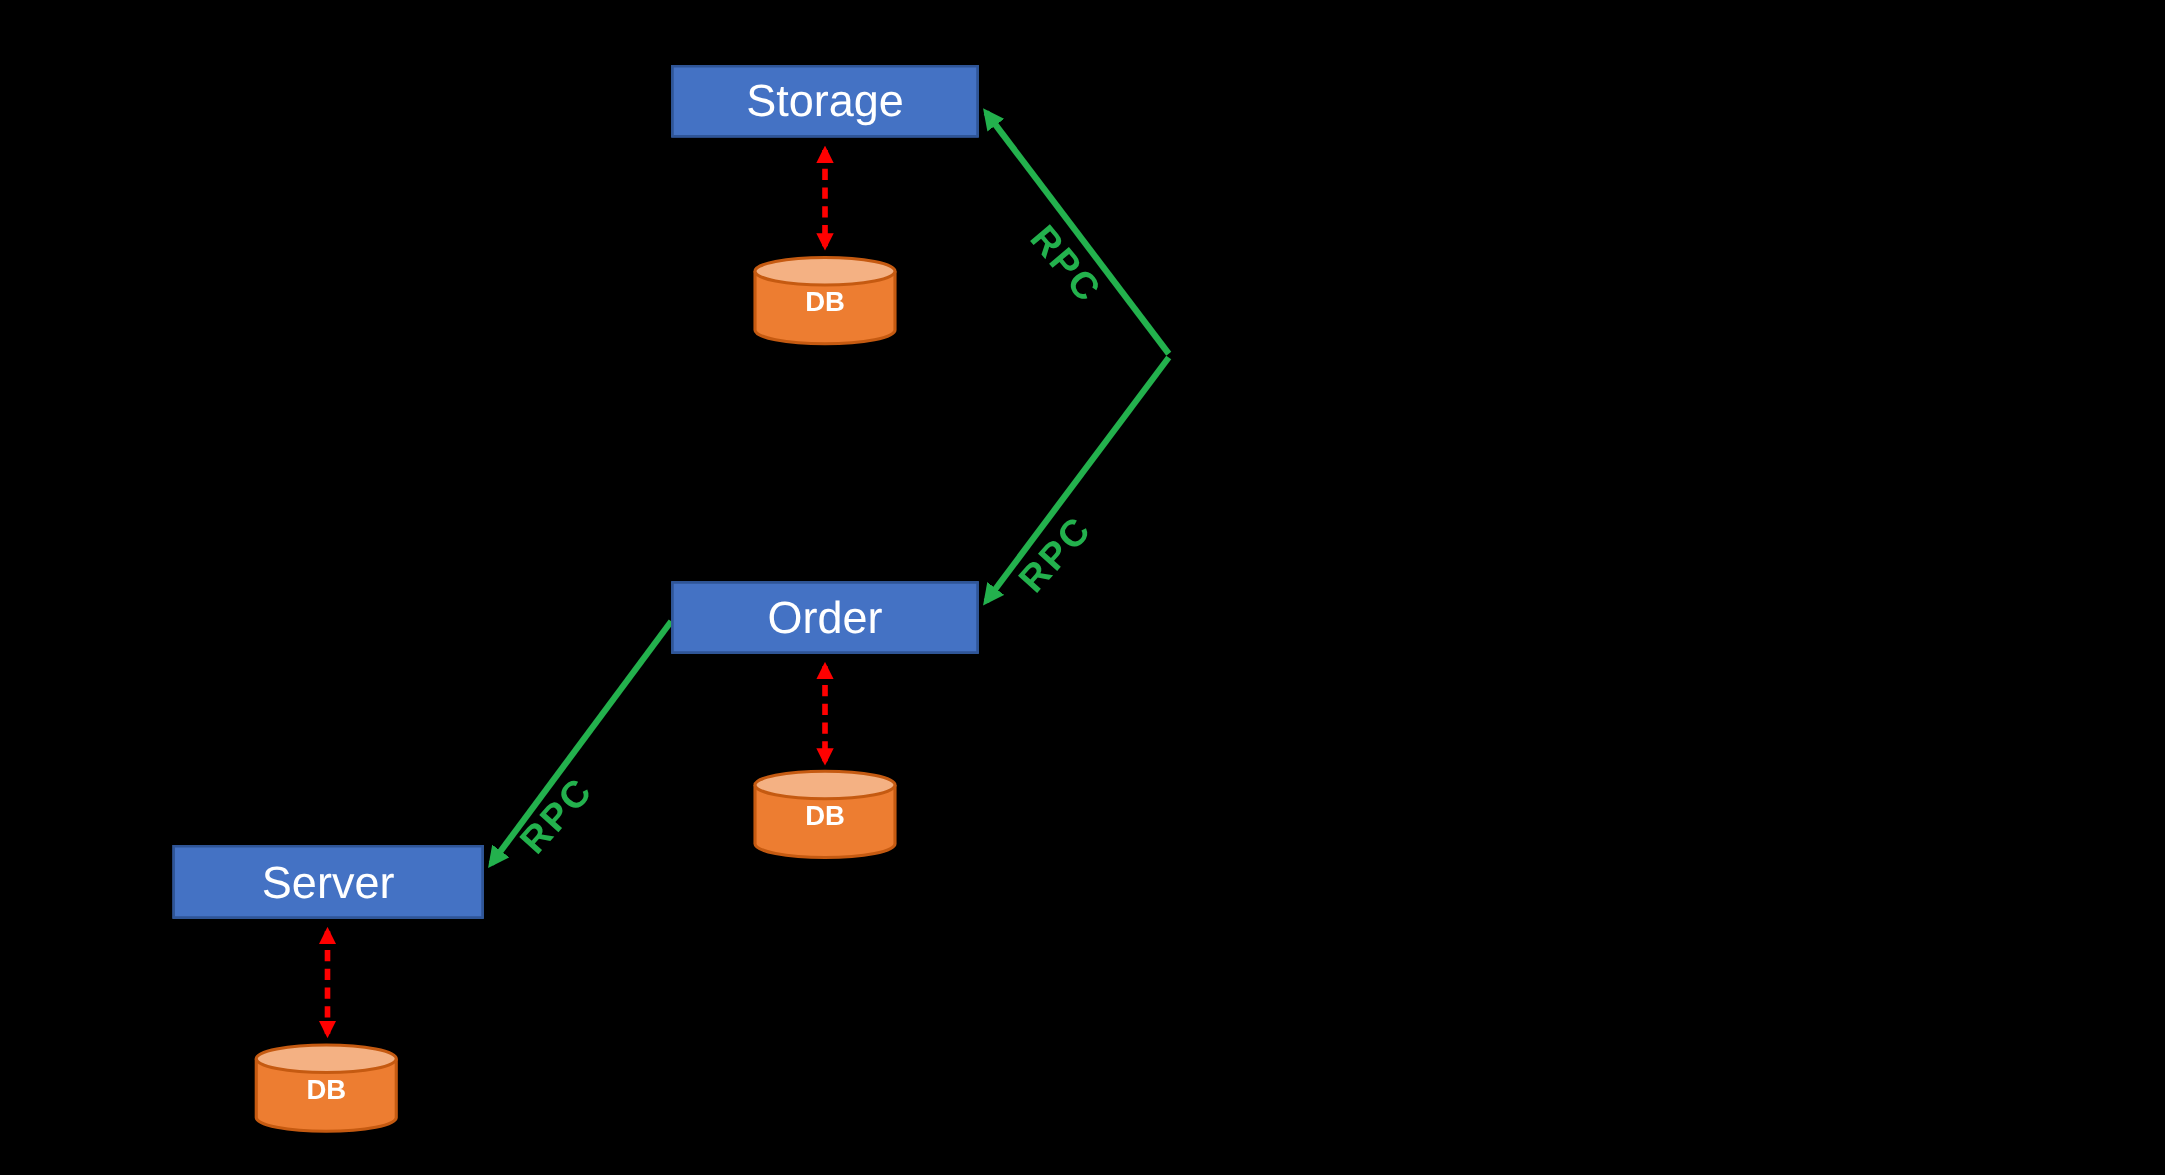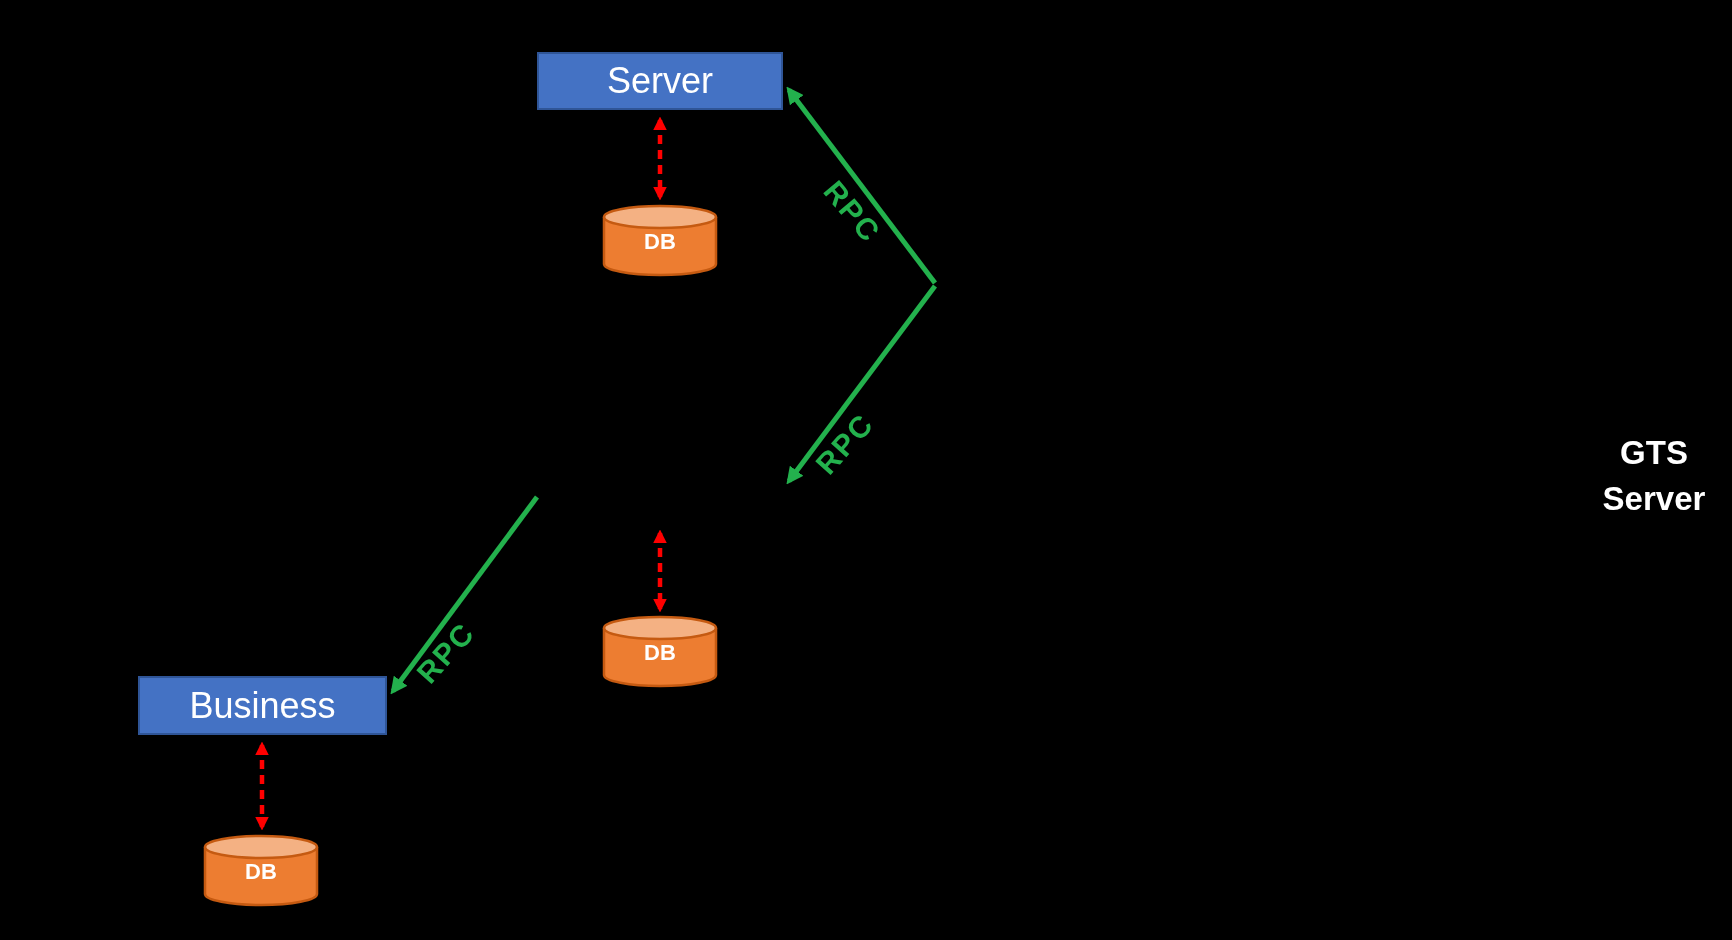--- a/index.html
+++ b/index.html
@@ -104,27 +104,30 @@
     <line class="rpc-line" x1="935" y1="283" x2="789" y2="90" marker-end="url(#arrow-green)"></line>
     <line class="rpc-line" x1="935" y1="286" x2="789" y2="481" marker-end="url(#arrow-green)"></line>
     <line class="rpc-line" x1="537" y1="497" x2="393" y2="691" marker-end="url(#arrow-green)"></line>
 
     <line class="db-line" x1="660" y1="120" x2="660" y2="197" marker-start="url(#arrow-red-start)" marker-end="url(#arrow-red-end)"></line>
     <line class="db-line" x1="660" y1="533" x2="660" y2="609" marker-start="url(#arrow-red-start)" marker-end="url(#arrow-red-end)"></line>
     <line class="db-line" x1="262" y1="745" x2="262" y2="827" marker-start="url(#arrow-red-start)" marker-end="url(#arrow-red-end)"></line>
   </svg>
 
   <div class="node" style="left:537px; top:52px; width:246px; height:58px;">
-    <span class="node-label">Server</span>
+    <span class="node-label">Storage</span>
   </div>
 
 
+  <div class="node" style="left:537px; top:465px; width:246px; height:58px;">
+    <span class="node-label">Order</span>
+  </div>
 
   <div class="node" style="left:138px; top:676px; width:249px; height:59px;">
-    <span class="node-label">Business</span>
+    <span class="node-label">Server</span>
   </div>
 
   <div class="db" style="left:602px; top:203px;">
     <svg width="116" height="76" viewBox="0 0 116 76">
       <path d="M2,14 L2,61 A56,11 0 0 0 114,61 L114,14" fill="#ED7D31" stroke="#C55A11" stroke-width="2.5"></path>
       <ellipse cx="58" cy="14" rx="56" ry="11" fill="#F4B183" stroke="#C55A11" stroke-width="2.5"></ellipse>
     </svg>
     <span class="db-label">DB</span>
   </div>
 
@@ -143,15 +146,14 @@
     </svg>
     <span class="db-label">DB</span>
   </div>
 
   <div class="rpc-label" style="left:852px; top:212px; transform: translate(-50%,-50%) rotate(50deg);">RPC</div>
 
   <div class="rpc-label" style="left:845px; top:444px; transform: translate(-50%,-50%) rotate(-48deg);">RPC</div>
 
   <div class="rpc-label" style="left:446px; top:653px; transform: translate(-50%,-50%) rotate(-48deg);">RPC</div>
 
-  <div class="annotation" style="left:1589px; top:430px; width:130px;">GTS Server</div>
 
 </div>
 
 </body></html>

